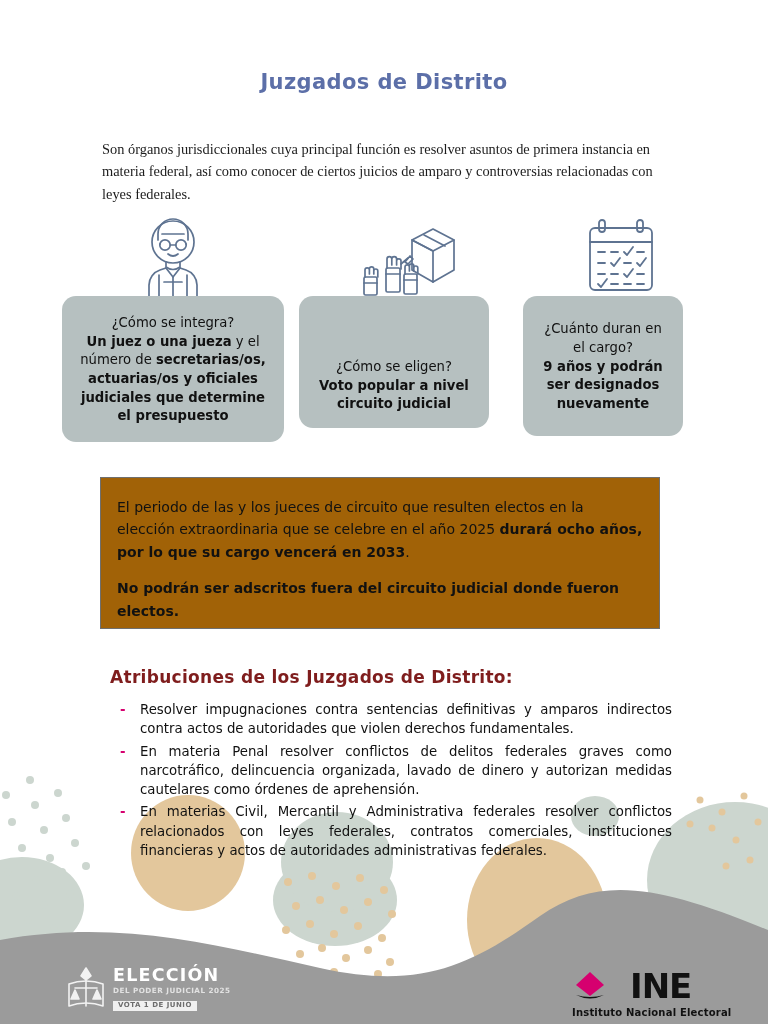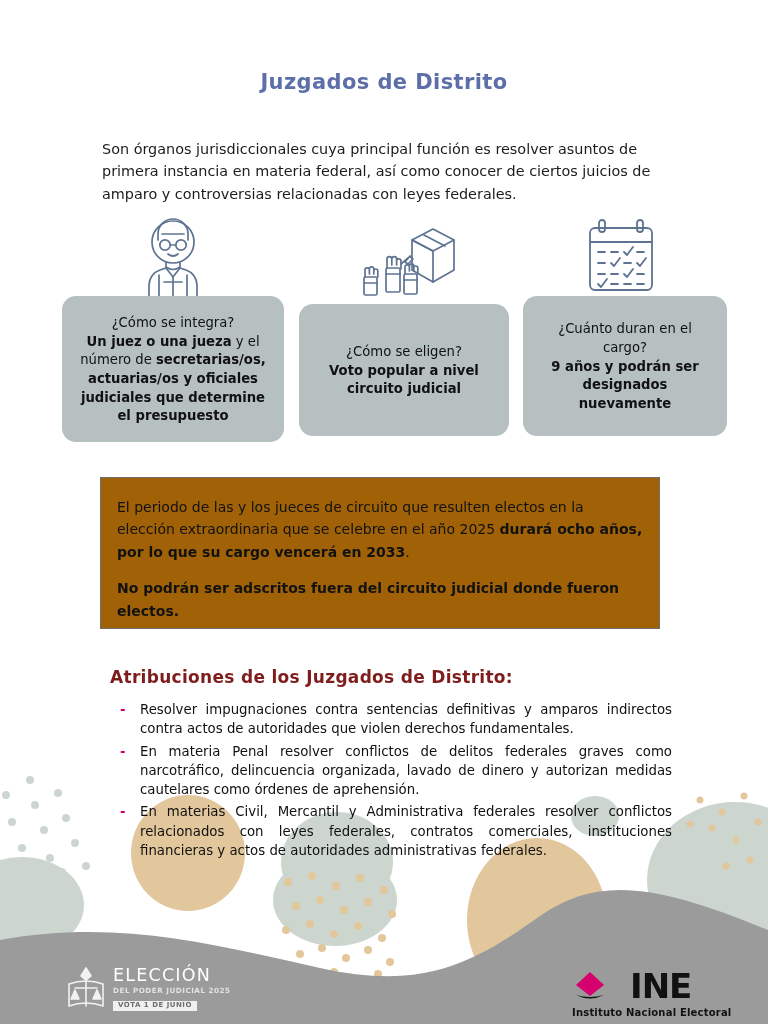--- a/index.html
+++ b/index.html
@@ -49,20 +49,21 @@
 
   .intro {
     position: absolute;
     top: 138px;
     left: 102px;
     width: 568px;
     font-size: 14.4px;
     line-height: 1.55;
     color: #1c1c1c;
     text-align: left;
+    font-family: Liberation Serif, serif;
   }
 
   
   .icon-row {
     position: absolute;
     top: 216px;
     left: 0;
     width: 768px;
     height: 82px;
   }
@@ -89,22 +90,22 @@
     line-height: 1.42;
     padding: 16px 14px 14px;
     display: flex;
     flex-direction: column;
     justify-content: center;
   }
   .card .q { font-weight: normal; }
   .card b  { font-weight: bold; margin-top: 48px; }
 
   .card.c1 { left: 62px;  top: 296px; width: 222px; height: 146px; }
-  .card.c2 { left: 299px; top: 304px; width: 210px; height: 132px; }
-  .card.c3 { left: 523px; top: 296px; width: 204px; height: 140px; }
+  .card.c2 { left: 299px; top: 296px; width: 190px; height: 132px; justify-content: flex-end; }
+  .card.c3 { left: 523px; top: 296px; width: 160px; height: 140px; }
 
   
   .note-box {
     position: absolute;
     left: 100px;
     top: 477px;
     width: 560px;
     height: 152px;
     border: 1px solid #6f6f6f;
     background: #a16207;
@@ -159,21 +160,21 @@
     left: 66px;
     top: 966px;
     display: flex;
     align-items: center;
     gap: 7px;
     z-index: 4;
   }
   .eleccion-text { line-height: 1; }
   .eleccion-main {
     font-size: 17.5px;
-    font-weight: normal;
+    font-weight: bold;
     letter-spacing: 1.2px;
     color: #ffffff;
   }
   .eleccion-sub {
     font-size: 7.2px;
     font-weight: bold;
     letter-spacing: 0.5px;
     color: #e2e2e2;
     margin-top: 2px;
   }

